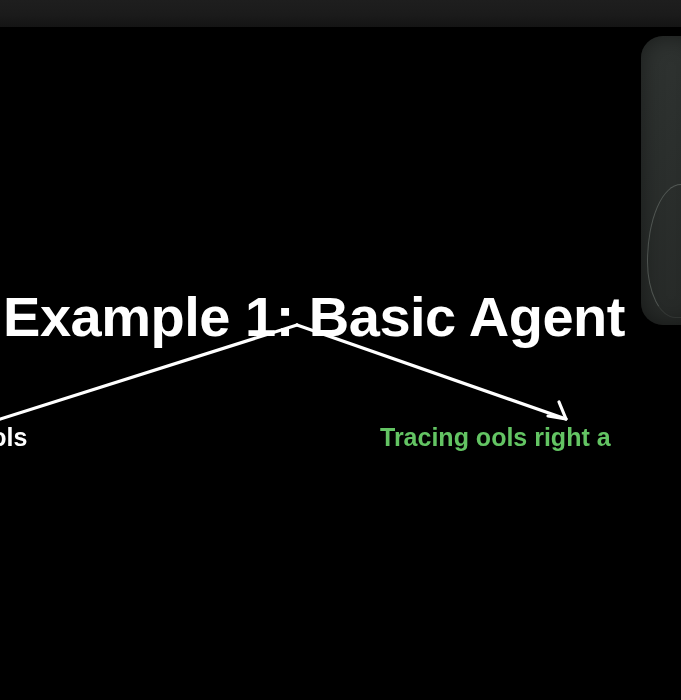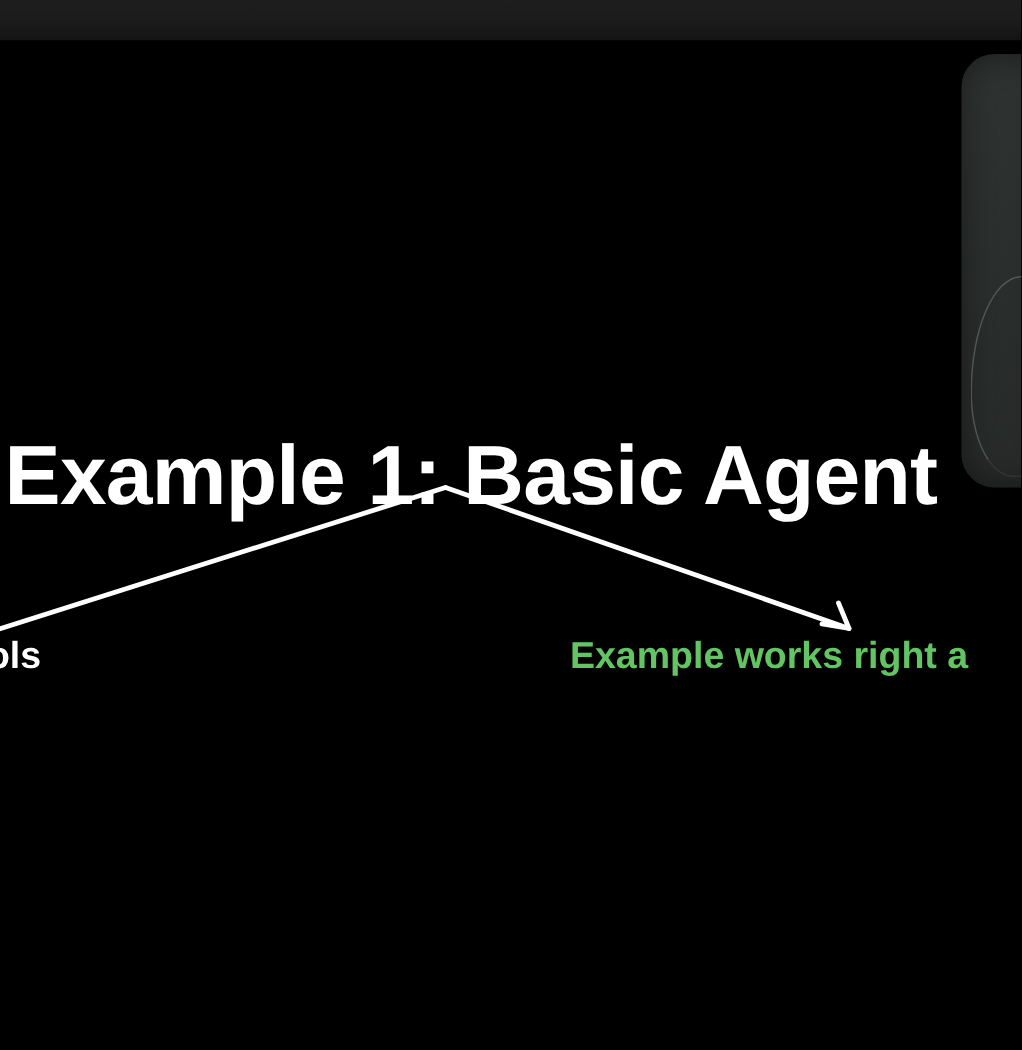--- a/index.html
+++ b/index.html
@@ -139,19 +139,19 @@
     <svg class="annotation-layer" viewBox="0 0 681 645" width="681" height="645" xmlns="http://www.w3.org/2000/svg">
 
       <path d="M 297 298 L -6 394" fill="none" stroke="#ffffff" stroke-width="3.2" stroke-linecap="round"></path>
 
       <path d="M 297 298 L 566 392" fill="none" stroke="#ffffff" stroke-width="3.2" stroke-linecap="round"></path>
       <path d="M 566 392 L 548 389 M 566 392 L 559 375" fill="none" stroke="#ffffff" stroke-width="3.2" stroke-linecap="round"></path>
     </svg>
 
     <div class="callout callout-left">ools</div>
 
-    <div class="callout callout-right">Example works right a</div>
+    <div class="callout callout-right">Tracing ools right a</div>
 
   </div>
 
   <div class="bar-bottom"></div>
 
 </div>
 
 </body></html>

